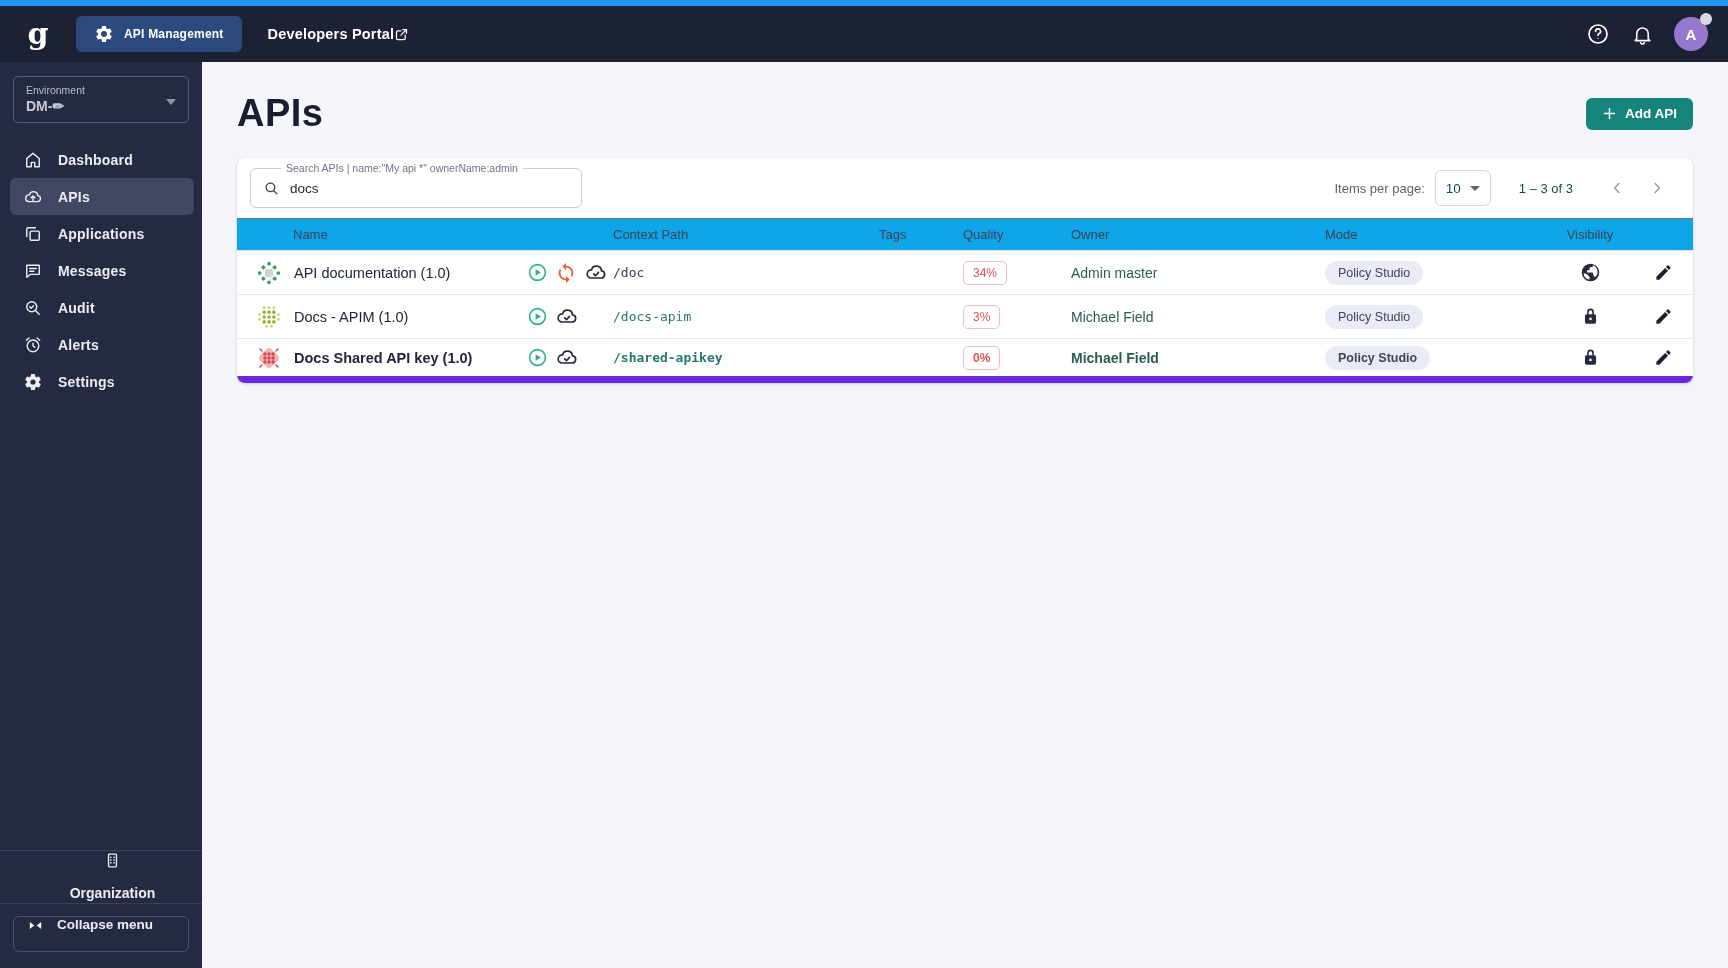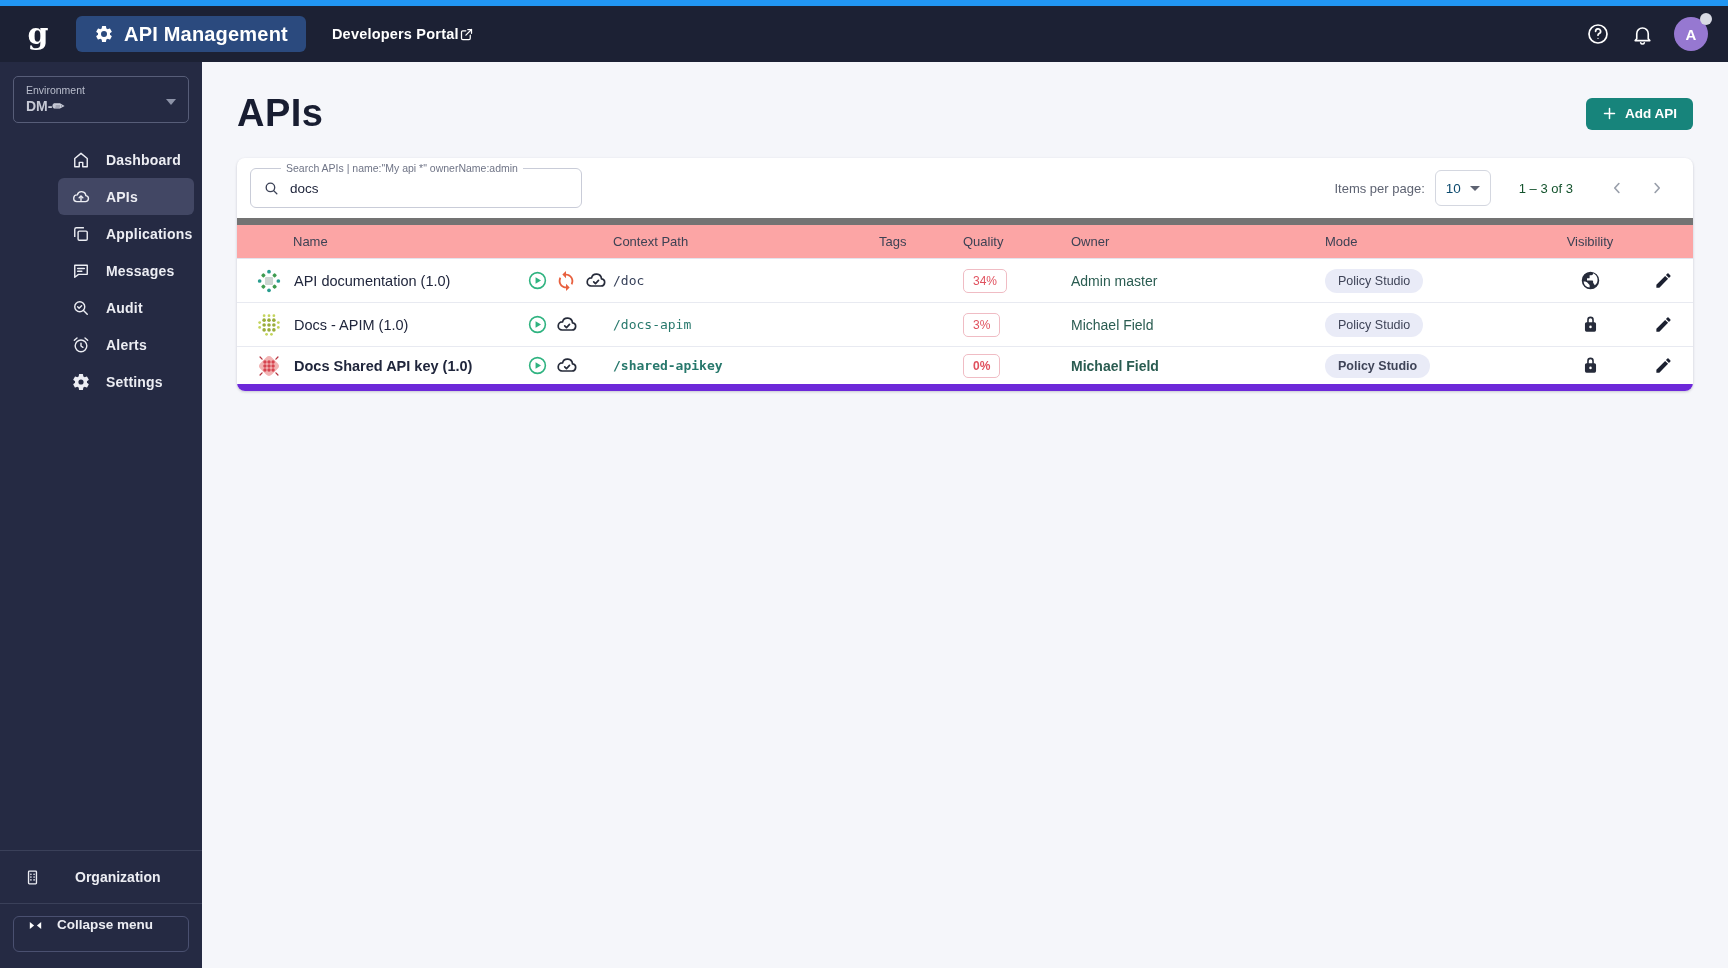--- a/index.html
+++ b/index.html
@@ -6,21 +6,21 @@
   html,body { width:1728px; height:968px; overflow:hidden; background:#f5f6fa;
     font-family:"Liberation Sans", sans-serif; }
 
   
   .top-strip { height:6px; background:#2196F3; }
   .topbar { height:56px; background:#1C2134; display:flex; align-items:center; color:#fff; padding:0 20px 0 18px; }
   .logo { width:40px; display:flex; align-items:center; justify-content:center;
     font-family:"DejaVu Serif", serif; font-size:30px; font-weight:700; color:#fff; line-height:1; }
   .apim-chip { display:flex; align-items:center; gap:10px; background:#2B4A7E; border-radius:6px;
     height:36px; padding:0 18px; margin-left:18px; cursor:pointer; }
-  .apim-chip span { font-size:20px; font-weight:700; letter-spacing:.2px;text-align:center; }
+  .apim-chip span { font-size:12px; font-weight:700; letter-spacing:.2px;text-align:center; }
   .devportal { display:flex; align-items:center; margin-left:26px; cursor:pointer; }
   .devportal span { font-size:14.5px; font-weight:700; letter-spacing:.2px; }
   .topbar-spacer { flex:1; }
   .topbar-iconbtn { width:36px; height:36px; display:flex; align-items:center; justify-content:center;
     margin-left:8px; cursor:pointer; }
   .avatar-wrap { position:relative; margin-left:14px; cursor:pointer; }
   .avatar { width:34px; height:34px; border-radius:50%; background:#9678D1; color:#fff;
     display:flex; align-items:center; justify-content:center; font-size:15px; font-weight:700; }
   .status-dot { position:absolute; top:-4px; right:-4px; width:12px; height:12px; border-radius:50%;
     background:#D8DAE3; }
@@ -29,29 +29,29 @@
   .shell { display:flex; height:906px; }
 
   
   .sidebar { width:202px; background:#252A43; display:flex; flex-direction:column; color:#ECEDF3; flex-shrink:0; }
   .env-box { margin:14px 13px 10px 13px; border:1px solid #575D78; border-radius:5px;
     padding:7px 12px 8px 12px; position:relative; cursor:pointer; }
   .env-label { font-size:10.5px; color:#B9BDCC; margin-bottom:2px; }
   .env-value { font-size:14px; font-weight:600; color:#C7CAD6; }
   .env-caret { position:absolute; right:12px; top:22px; width:0; height:0;
     border-left:5px solid transparent; border-right:5px solid transparent; border-top:6px solid #8D93A8; }
-  .nav { margin-top:8px;margin-left:48px; }
+  .nav { margin-top:8px; }
   .nav-item { display:flex; align-items:center; gap:15px; height:37px; margin:0 8px 0 10px;
     padding-left:13px; border-radius:6px; cursor:pointer; }
   .nav-item span.lbl { font-size:14px; font-weight:600; letter-spacing:.2px; }
   .nav-item.active { background:#424764; }
   .nav-item svg { flex-shrink:0; }
   .side-spacer { flex:1; }
   .side-divider { height:1px; background:#3A4059; margin:0; }
-  .org-item { display:flex; align-items:center; gap:33px; height:52px; padding-left:23px; cursor:pointer; }
+  .org-item { display:flex; align-items:center; gap:15px; height:52px; padding-left:23px; cursor:pointer;flex-direction:column; }
   .org-item span { font-size:14px; font-weight:600; }
   .collapse-btn { display:flex; align-items:flex-start; gap:13px; height:36px; margin:12px 13px 16px 13px;
     border:1px solid #4A5070; border-radius:6px; padding-left:13px; cursor:pointer; }
   .collapse-btn span { font-size:13.5px; font-weight:600; }
 
   
   .main { flex:1; padding:0 35px; }
   .page-head { display:flex; align-items:center; justify-content:space-between; margin-top:30px; }
   .page-title { font-size:38px; font-weight:800; color:#181D31; letter-spacing:.5px; }
   .add-btn { display:flex; align-items:center; gap:8px; background:#17847B; color:#fff; border:none;
@@ -72,21 +72,21 @@
   .ipp-select { width:56px; height:36px; border:1px solid #D4D7E0; border-radius:6px; display:flex;
     align-items:center; justify-content:center; gap:9px; cursor:pointer; margin-right:28px; }
   .ipp-select .val { font-size:13.5px; color:#0c4a6e; }
   .ipp-caret { width:0; height:0; border-left:5px solid transparent; border-right:5px solid transparent;
     border-top:5px solid #5E6372; }
   .range { font-size:13px; color:#14532d; margin-right:24px; }
   .pager-btn { width:40px; height:40px; display:flex; align-items:center; justify-content:center; cursor:pointer; }
 
   
   .grid-row { display:grid; grid-template-columns:290px 86px 258px 80px 100px 250px 246px 86px 1fr; align-items:center; }
-  .thead { background:#fca5a5; height:41px; border-top:7px solid #737373; border-bottom:1px solid #E3E5EE; }
+  .thead { background:#0ea5e9; height:33px; border-top:1px solid #737373; border-bottom:1px solid #E3E5EE; }
   .th { font-size:13px; color:#3D4254; font-weight:500; }
   .th.name { padding-left:56px; }
   .th.pad8 { padding-left:8px; }
   .th.pad12 { padding-left:12px; }
   .th.pad20 { padding-left:20px; }
   .th.pad24 { padding-left:24px; }
   .th.center { text-align:center; }
   .trow { height:44px; border-bottom:1px solid #E8EAF1; background:#fff; }
   .trow:last-child { border-bottom:7px solid #6d28d9;font-weight:bold; }
   .name-cell { display:flex; align-items:center; gap:12px; padding-left:19px; }

